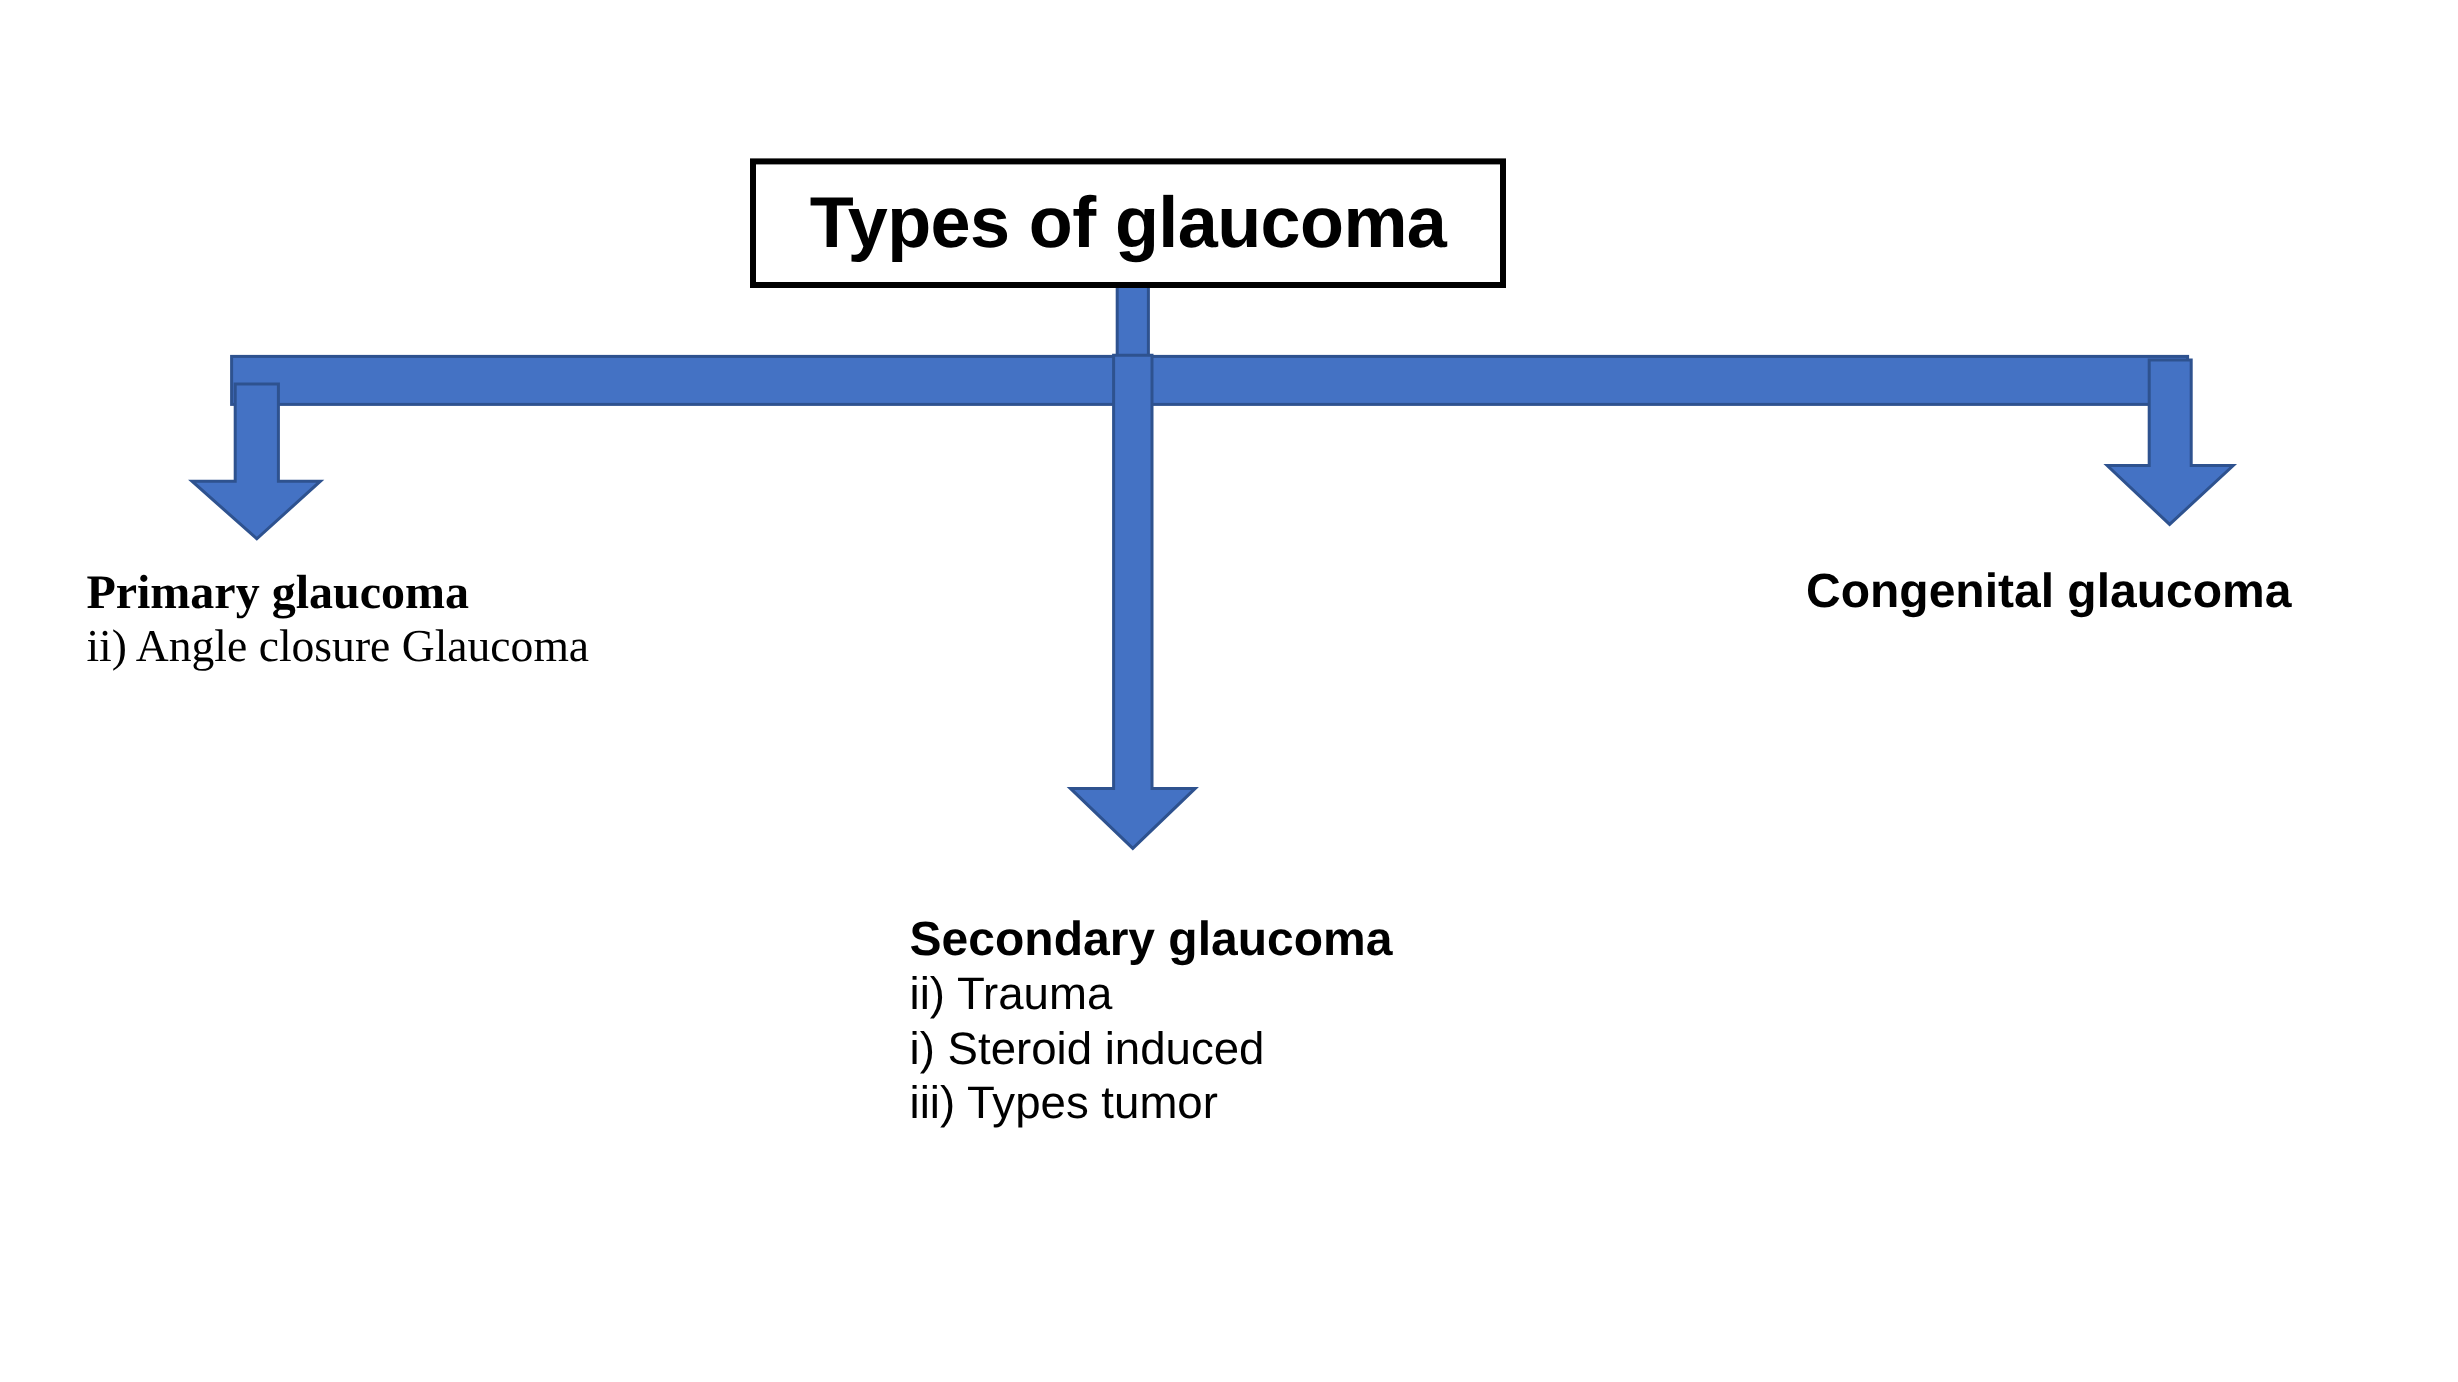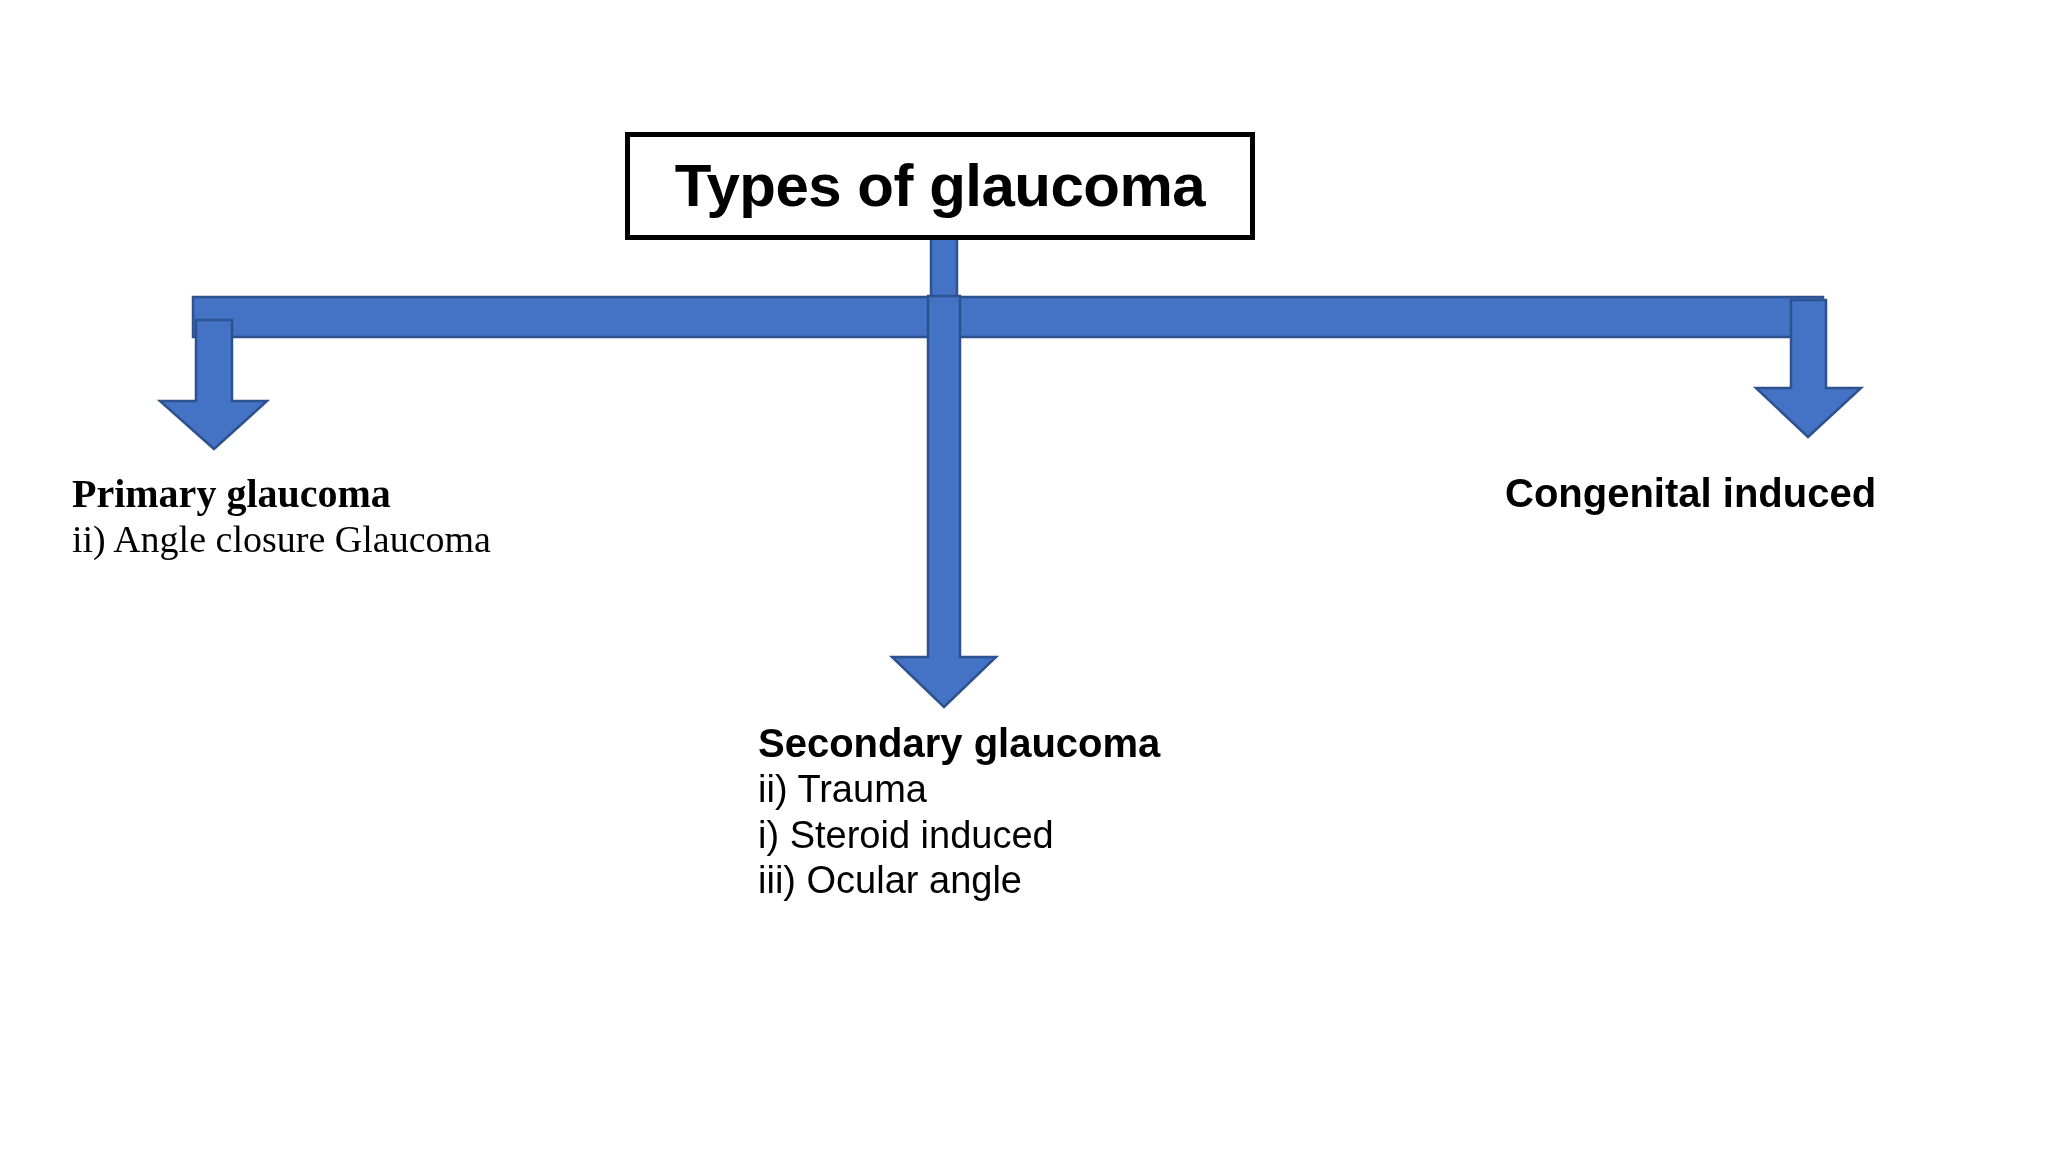--- a/index.html
+++ b/index.html
@@ -69,21 +69,21 @@
     padding: 0;
     list-style: none;
   }
   #branch-primary {
     left: 72px;
     top: 470px;
     font-family: Liberation Serif, serif;
   }
   #branch-secondary {
     left: 758px;
-    top: 720px;
+    top: 760px;
   }
   #branch-congenital {
     left: 1505px;
     top: 470px;
   }
 </style>
 </head>
 <body>
 
 <div id="canvas">
@@ -110,21 +110,21 @@
     <ul class="branch-list">
       <li class="branch-item">ii) Angle closure Glaucoma</li>
     </ul>
   </div>
 
   <div class="branch" id="branch-secondary">
     <div class="branch-title">Secondary glaucoma</div>
     <ul class="branch-list">
       <li class="branch-item">ii) Trauma</li>
       <li class="branch-item">i) Steroid induced</li>
-      <li class="branch-item">iii) Ocular angle</li>
+      <li class="branch-item">iii) Types tumor</li>
     </ul>
   </div>
 
   <div class="branch" id="branch-congenital">
-    <div class="branch-title">Congenital induced</div>
+    <div class="branch-title">Congenital glaucoma</div>
   </div>
 
 </div>
 
 </body></html>

